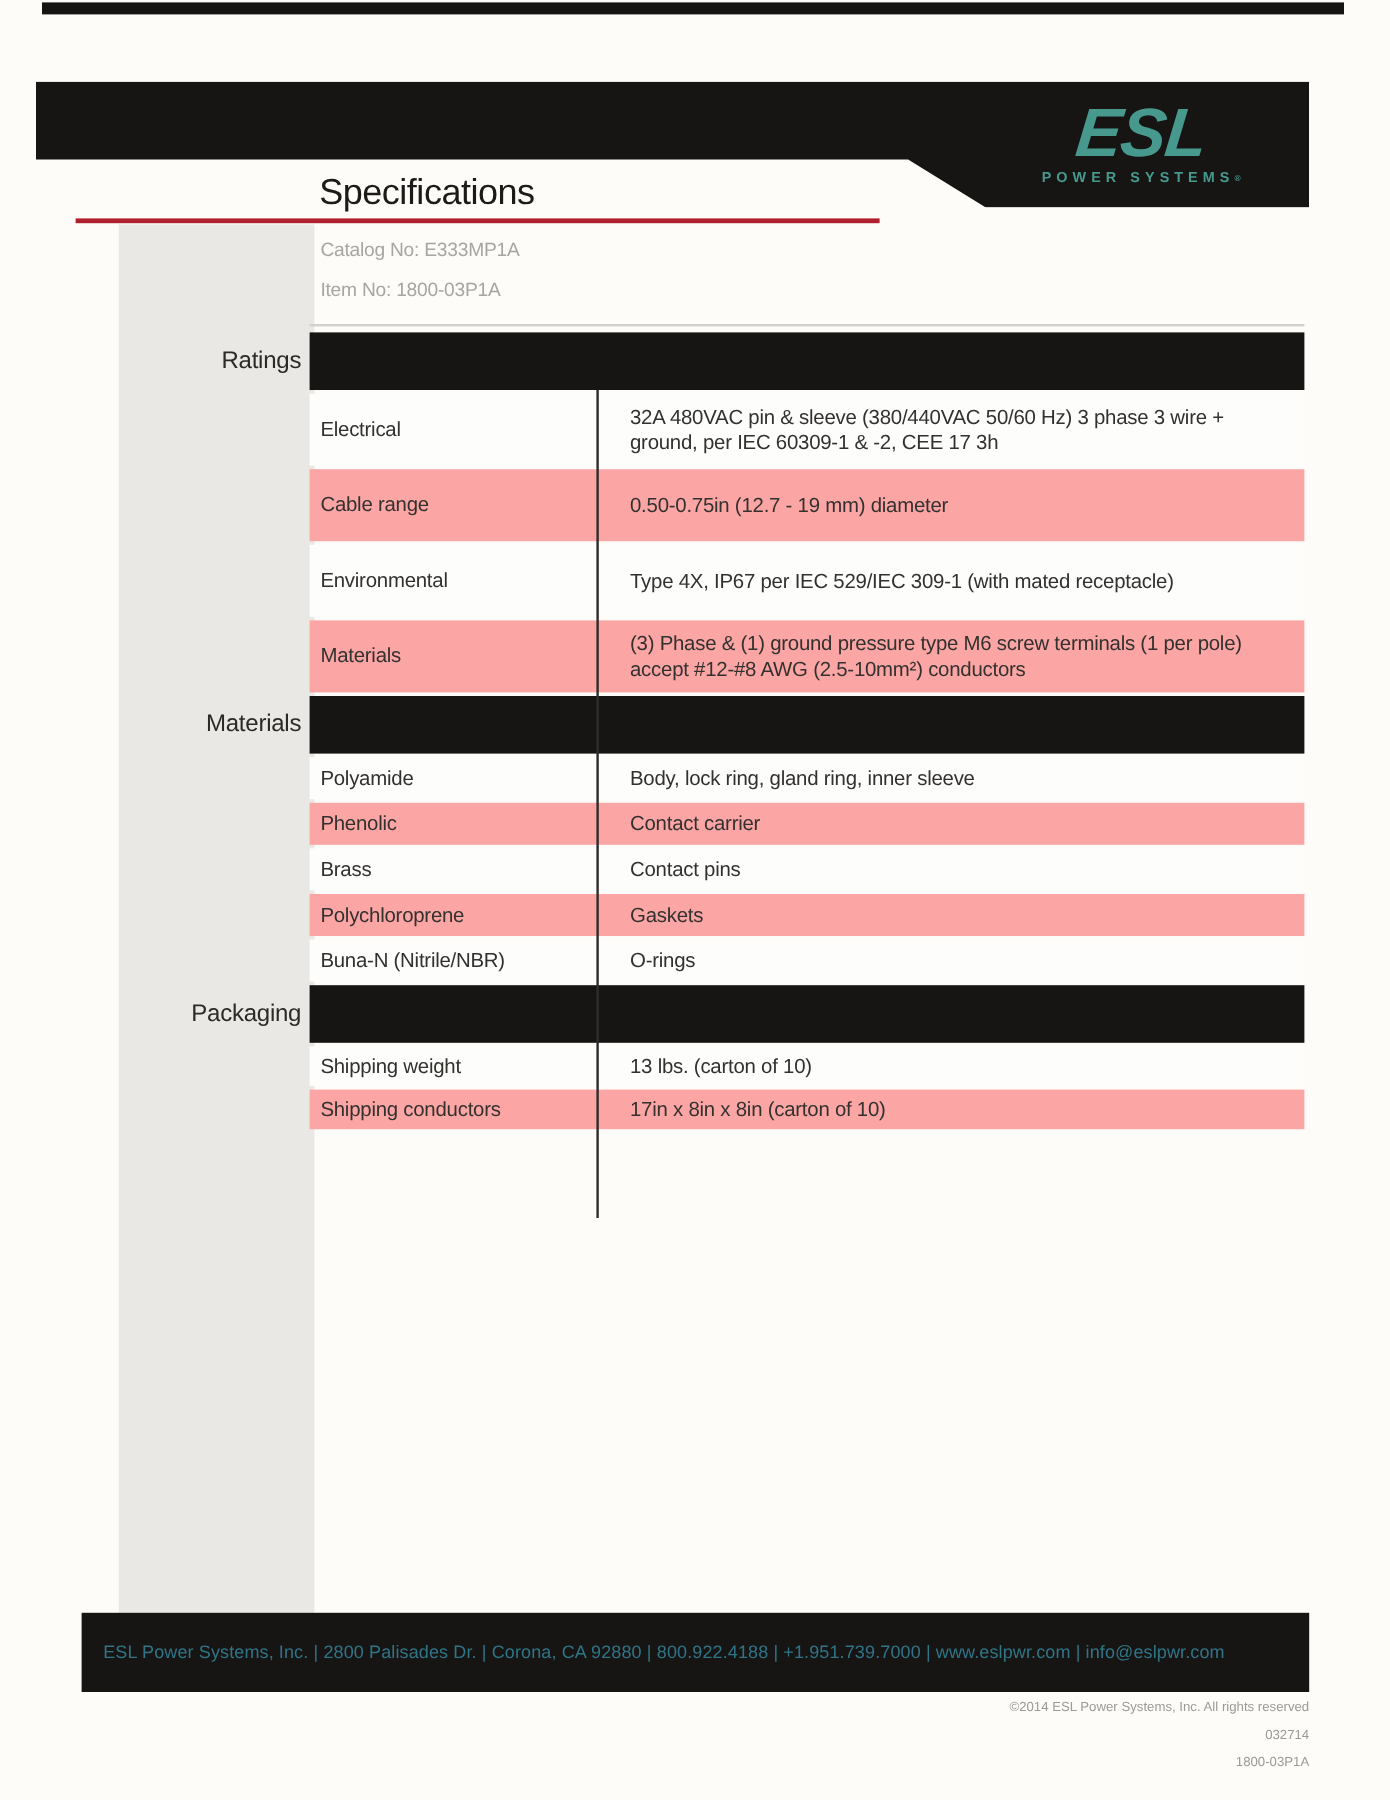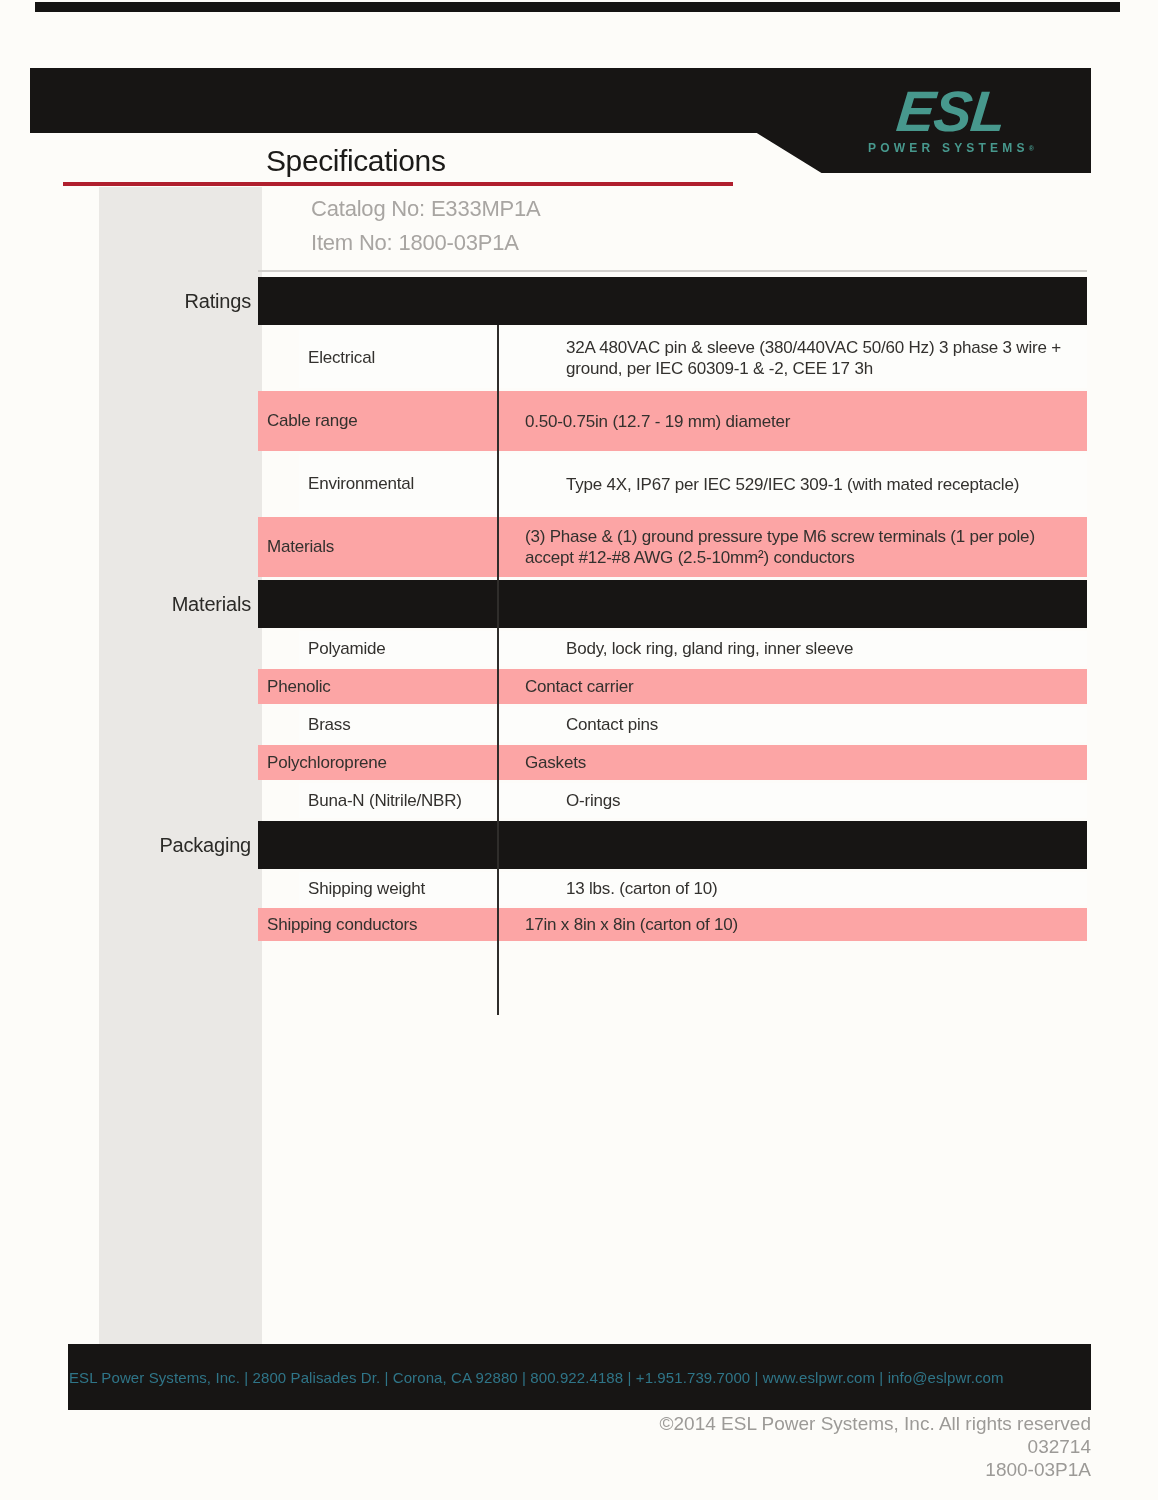--- a/index.html
+++ b/index.html
@@ -29,58 +29,58 @@
   .logo-tagline{
     font-size:12px;font-weight:bold;letter-spacing:4.2px;margin-top:1px;white-space:nowrap;
   }
   .logo-reg{font-size:7px;vertical-align:1px;letter-spacing:0;}
 
   .page-title{left:266px;top:144px;font-size:30px;color:#1c1b19;letter-spacing:-0.4px;}
   .red-rule{left:63px;top:182px;width:670px;height:4px;background:#b01f2e;}
 
   .sidebar{left:99px;top:187px;width:163px;height:1157px;background:#eae8e5;}
 
-  .catalog-block{left:267px;top:192px;font-size:22px;color:#a8a5a2;line-height:34px;margin-left:44px;}
+  .catalog-block{left:267px;top:192px;font-size:16px;color:#a8a5a2;line-height:34px;}
 
   .pre-table-line{left:258px;top:270px;width:829px;height:2px;background:#d2d0cd;}
 
   
   .spec-table{left:258px;top:277px;width:829px;}
   .section-bar{
     height:48px;background:#171514;margin-bottom:3px;position:relative;padding-left:44px;
   }
   .section-label{
     position:absolute;right:calc(100% + 7px);top:50%;transform:translateY(-50%);
     font-size:20px;color:#2b2a27;white-space:nowrap;
   }
   .spec-row{
     display:flex;align-items:center;margin-bottom:3px;
     font-size:17px;color:#33312e;
   }
   .spec-row.shaded{background:#fca5a5;}
-  .spec-row.plain{background:#fdfdfb;margin-left:41px;}
+  .spec-row.plain{background:#fdfdfb;}
   .spec-row.s0{min-height:60px;}
   .spec-row.s1{min-height:35px;}
   .spec-row.s2{min-height:33px;}
   .cell.label{flex:0 0 230px;padding-left:9px;}
   .cell.value{flex:1;padding-left:28px;padding-right:10px;line-height:21px;}
 
   .col-divider{left:497px;top:325px;width:2px;height:690px;background:#2f2d2b;}
 
   
   .footer-bar{
     left:68px;top:1344px;width:1023px;height:66px;background:#171514;
     display:flex;align-items:center;
   }
   .footer-text{
-    padding-left:1px;font-size:15px;color:#2f7588;letter-spacing:0.1px;white-space:nowrap;
+    padding-left:18px;font-size:15px;color:#2f7588;letter-spacing:0.1px;white-space:nowrap;
   }
   .legal-block{
     left:0;top:1412px;width:1091px;text-align:right;
-    font-size:19px;color:#9c9a97;line-height:23px;letter-spacing:0;
+    font-size:11px;color:#9c9a97;line-height:23px;letter-spacing:0;
   }
 </style>
 </head>
 <body>
 
 <div class="abs top-bar"></div>
 
 <div class="abs header-band"></div>
 
 <div class="abs logo">

